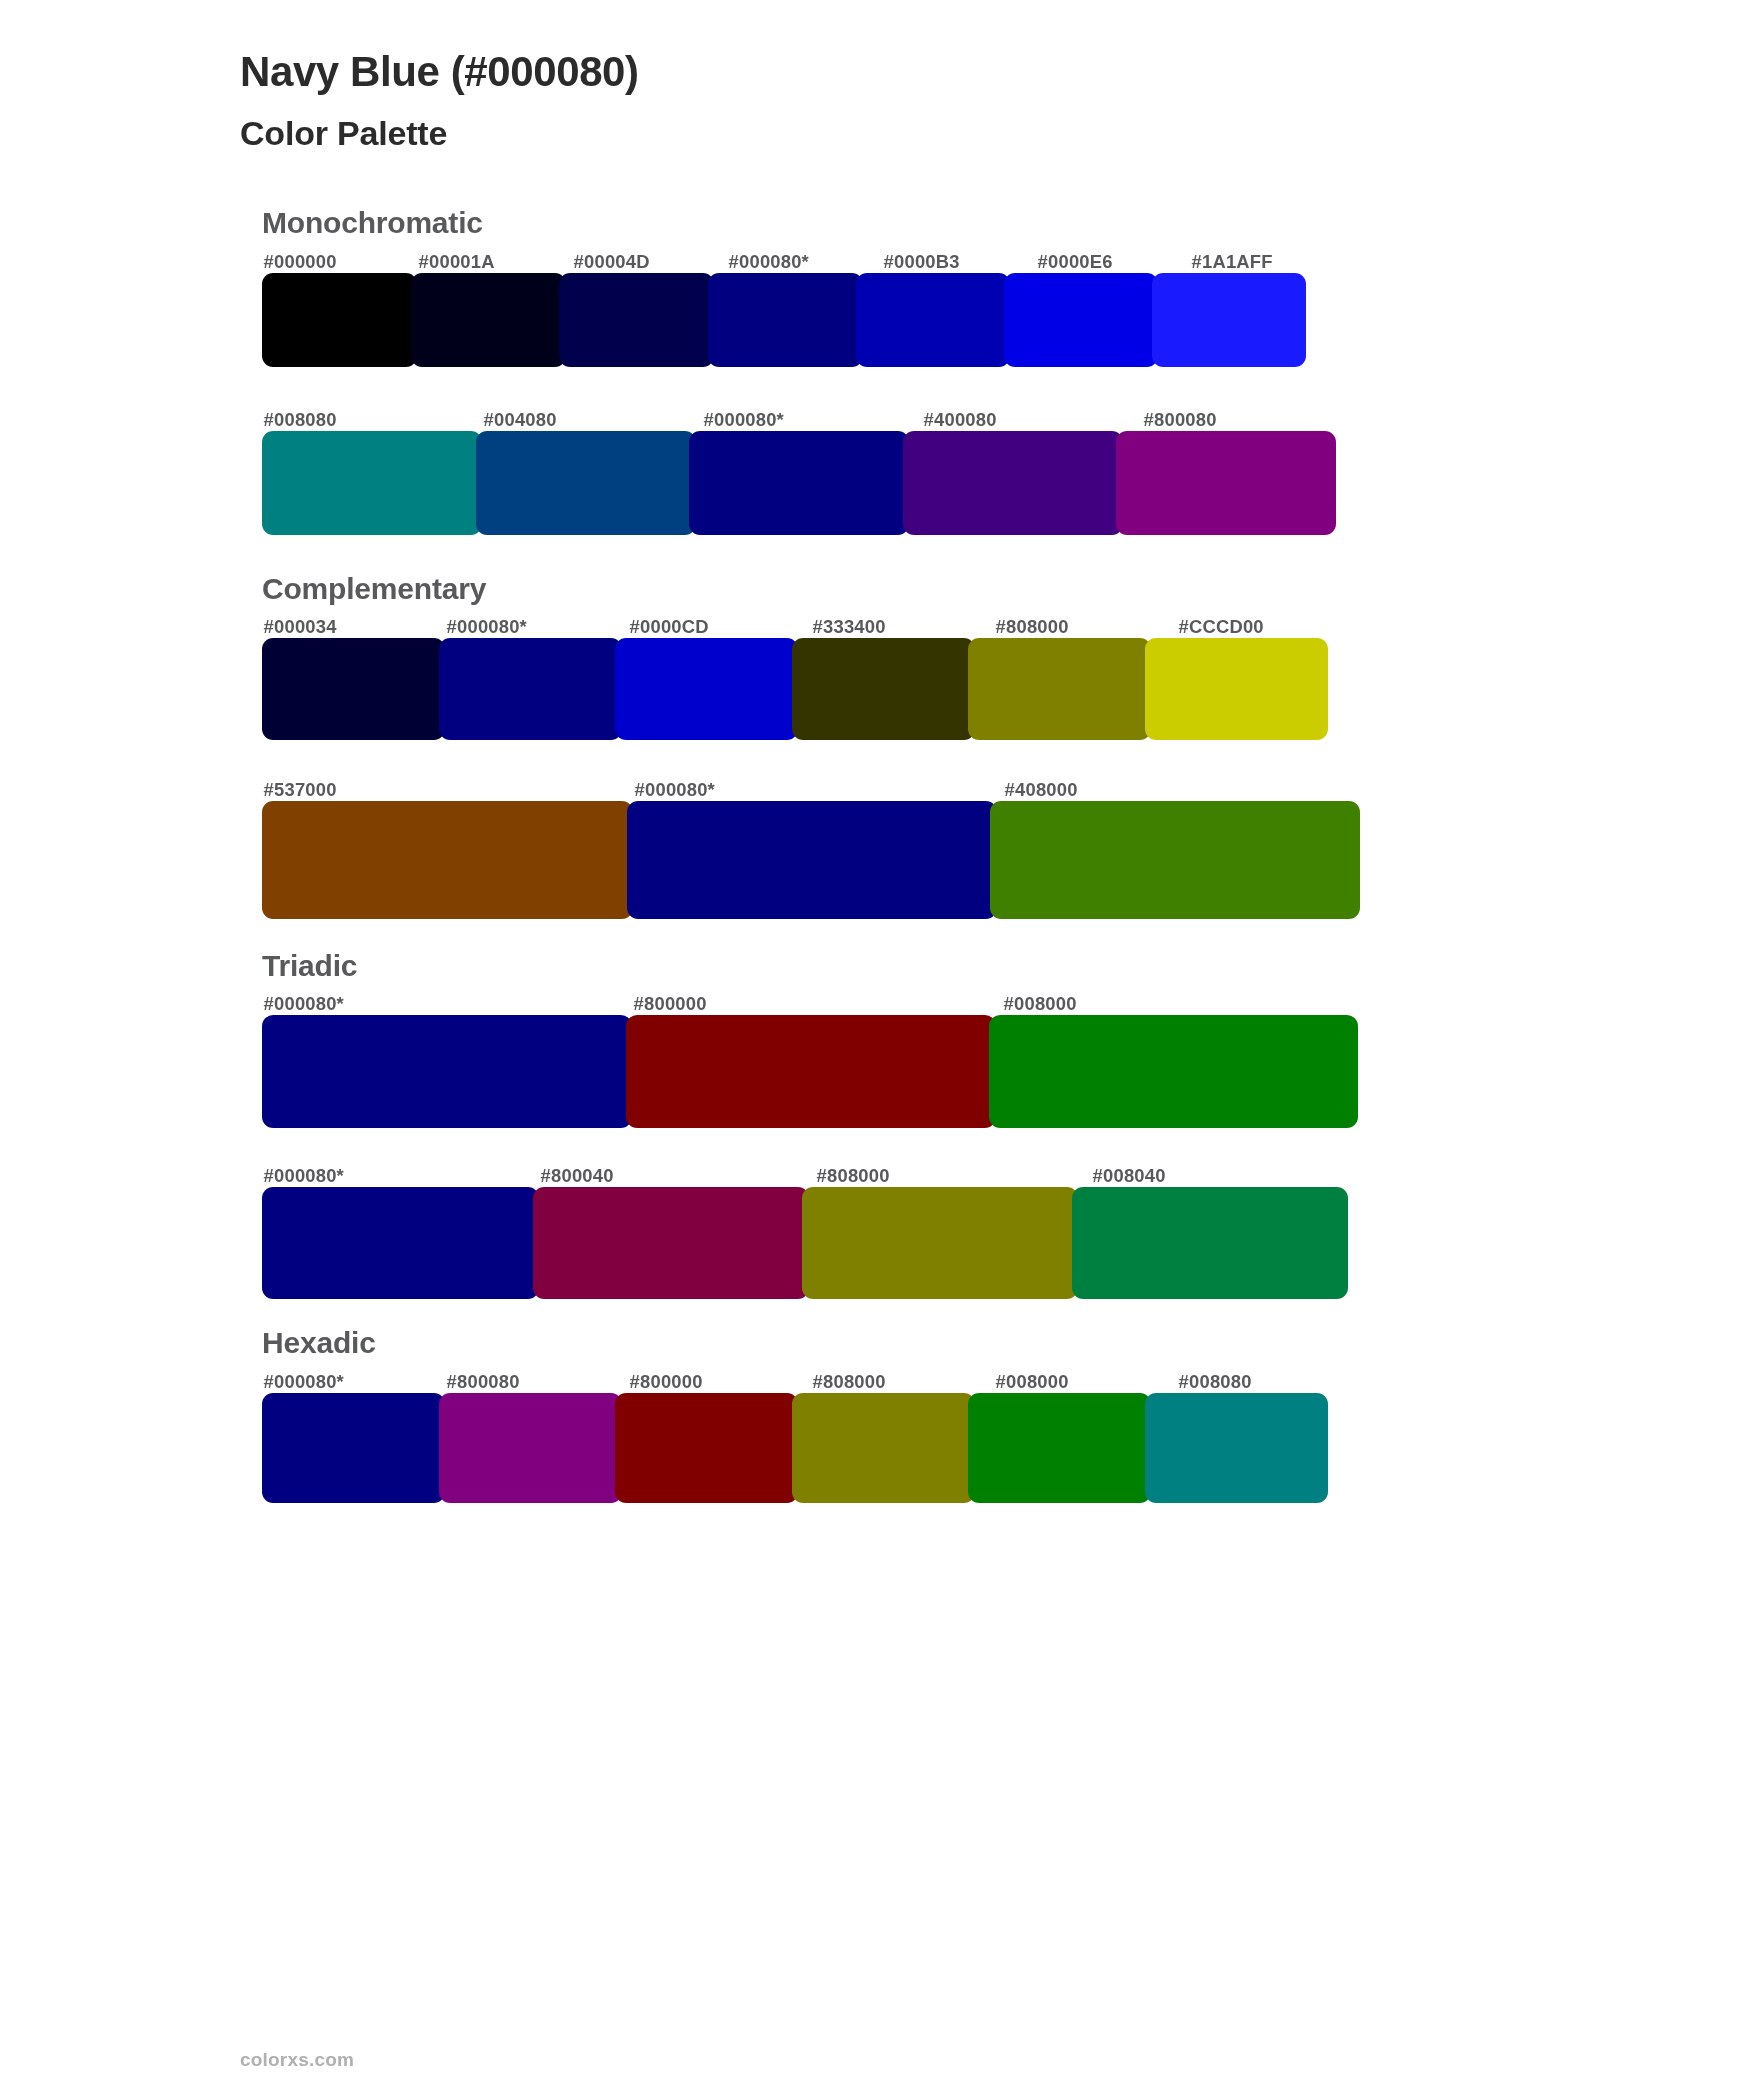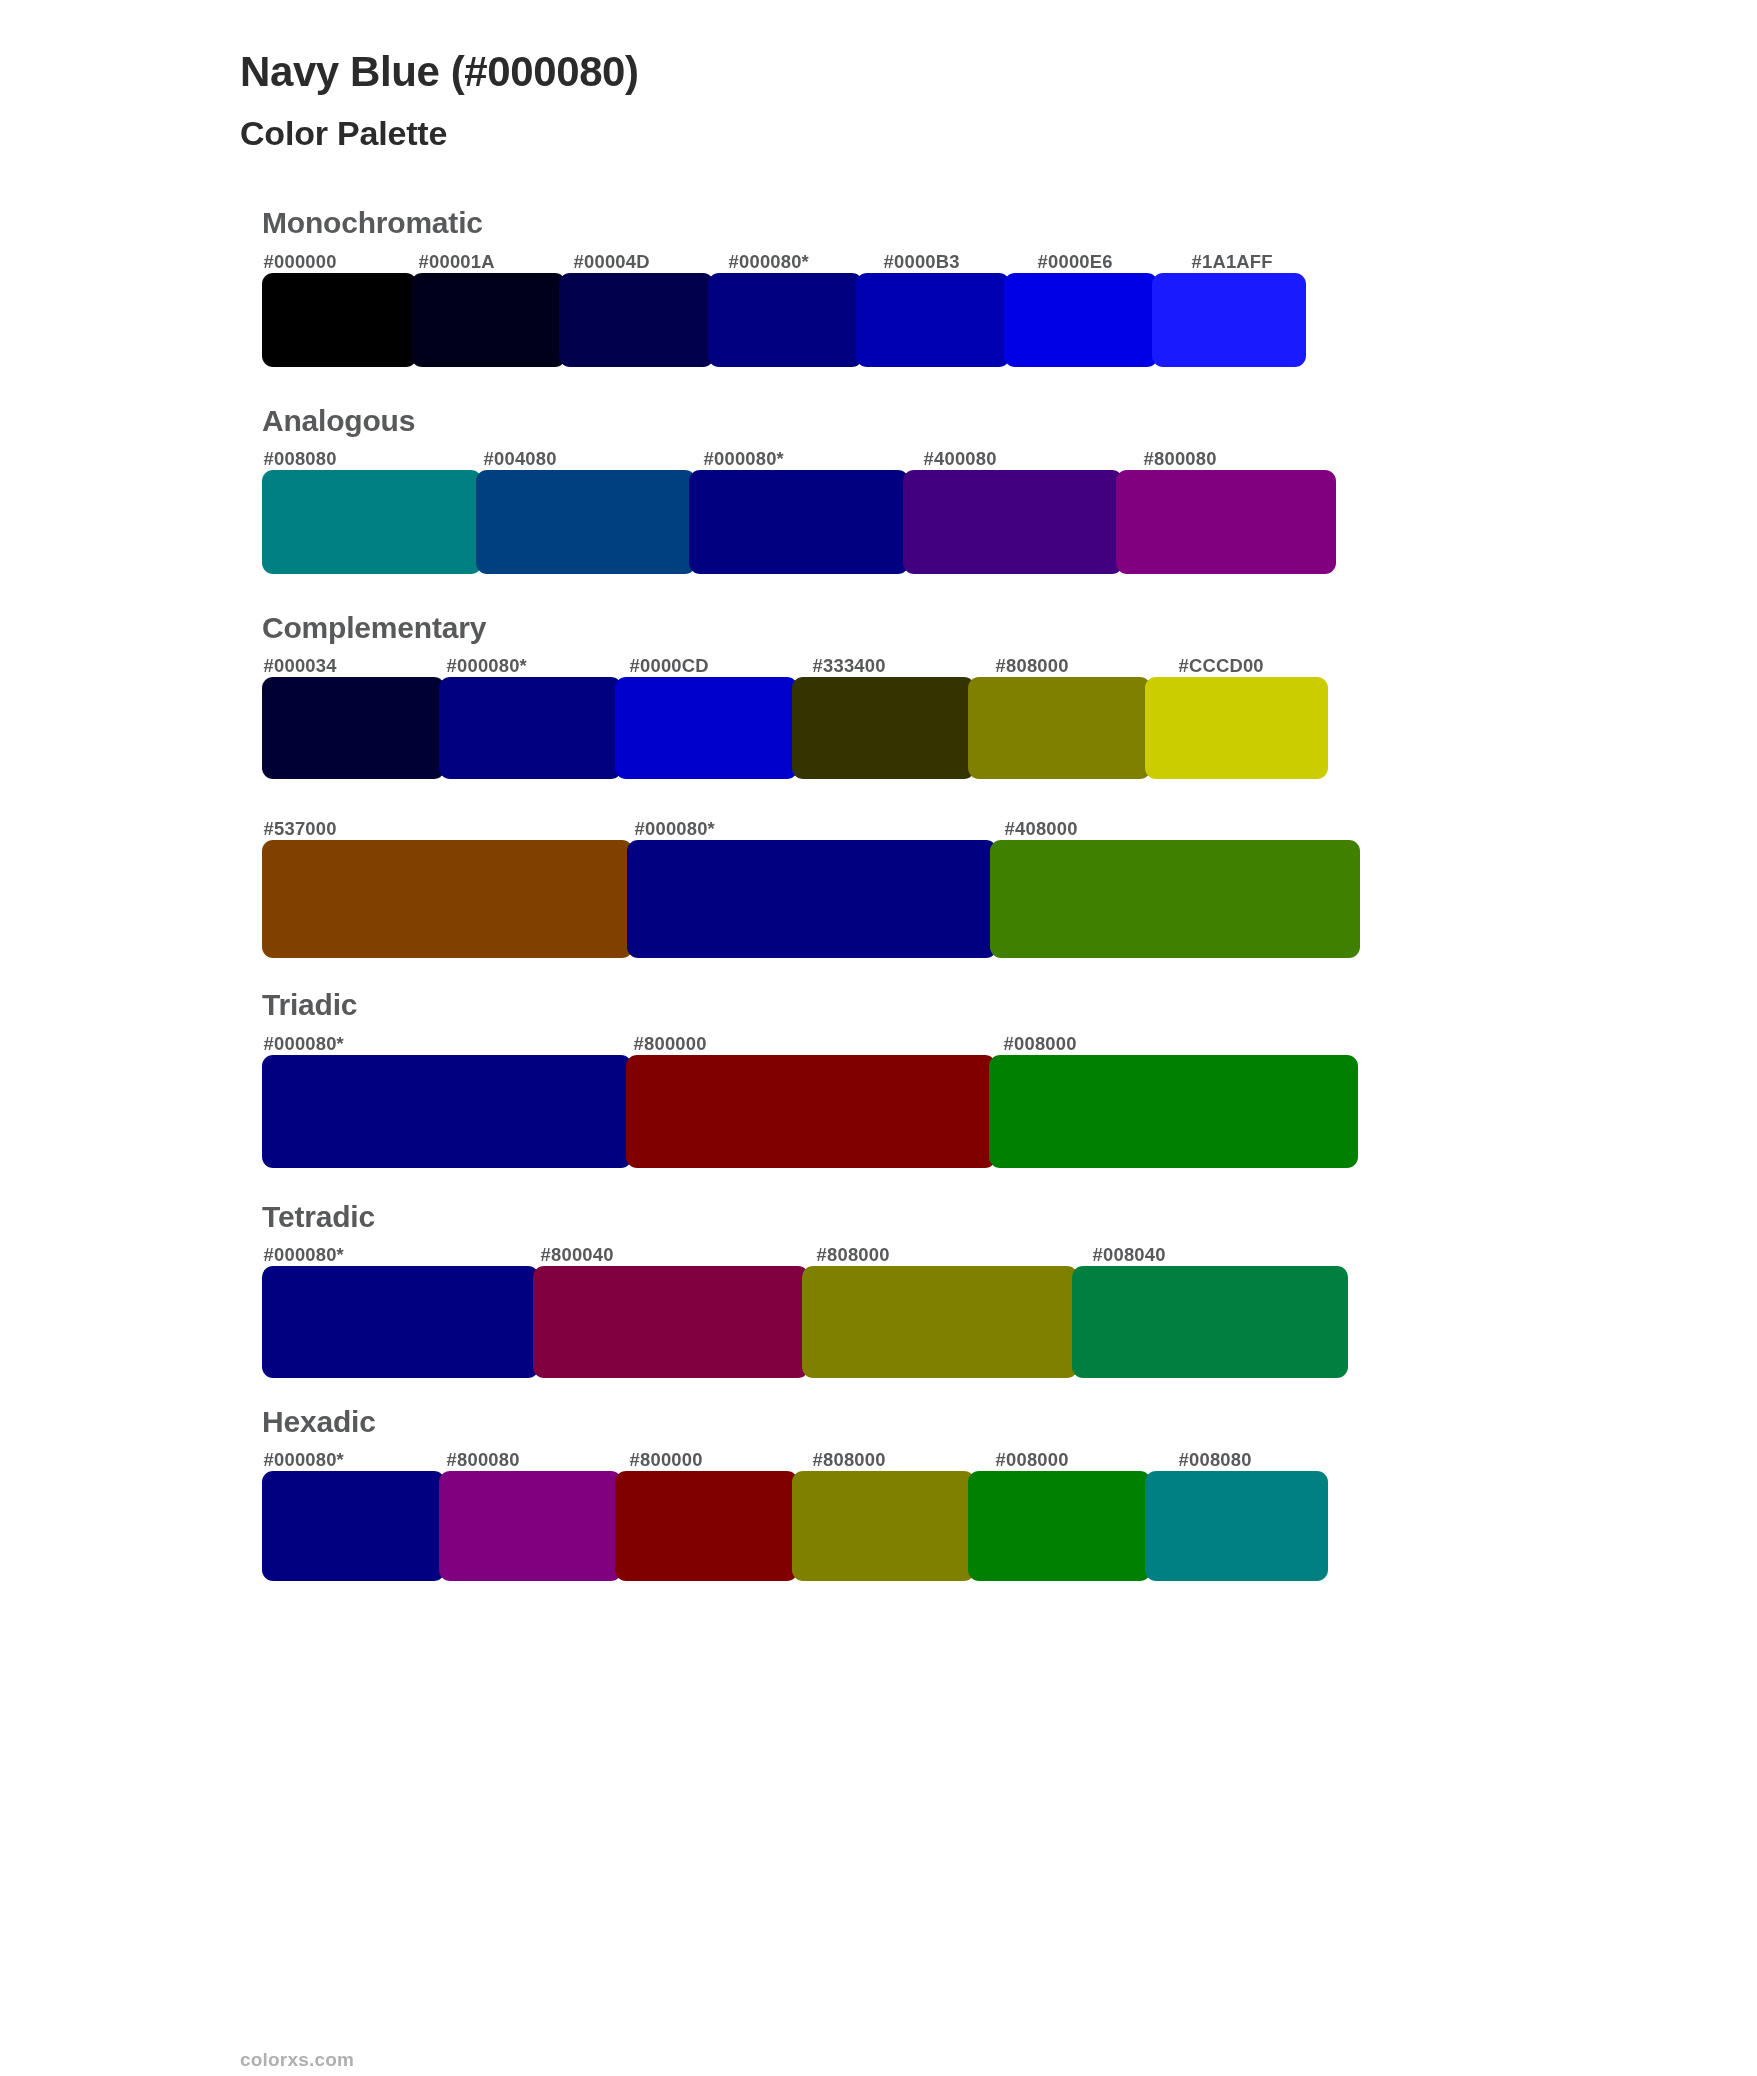--- a/index.html
+++ b/index.html
@@ -141,21 +141,20 @@
             <div class="swatch" title="#00001A" style="width: 155px; height: 94px; background: rgb(0, 0, 26); margin-left: -6.4px;"></div>
             <div class="swatch" title="#00004D" style="width: 155px; height: 94px; background: rgb(0, 0, 77); margin-left: -6.4px;"></div>
             <div class="swatch" title="#000080*" style="width: 155px; height: 94px; background: rgb(0, 0, 128); margin-left: -6.4px;"></div>
             <div class="swatch" title="#0000B3" style="width: 154px; height: 94px; background: rgb(0, 0, 179); margin-left: -6.4px;"></div>
             <div class="swatch" title="#0000E6" style="width: 154px; height: 94px; background: rgb(0, 0, 230); margin-left: -6.4px;"></div>
             <div class="swatch" title="#1A1AFF" style="width: 154px; height: 94px; background: rgb(26, 26, 255); margin-left: -6.4px;"></div>
           </div>
         </div>
       </div>
       <div class="section s-ana section-gap-ana">
-        <div class="section-heading">Analogous</div>
         <div class="swatch-block">
           <div class="labels-row">
             <div class="hex-label" style="width: 220px;">#008080</div>
             <div class="hex-label" style="width: 220px;">#004080</div>
             <div class="hex-label" style="width: 220px;">#000080*</div>
             <div class="hex-label" style="width: 220px;">#400080</div>
             <div class="hex-label" style="width: 220px;">#800080</div>
           </div>
           <div class="swatch-row">
             <div class="swatch" title="#008080" style="width: 220px; height: 104px; background: rgb(0, 128, 128);"></div>
@@ -210,21 +209,20 @@
             <div class="hex-label" style="width: 369px;">#008000</div>
           </div>
           <div class="swatch-row">
             <div class="swatch" title="#000080*" style="width: 370px; height: 113px; background: rgb(0, 0, 128);"></div>
             <div class="swatch" title="#800000" style="width: 370px; height: 113px; background: rgb(128, 0, 0); margin-left: -6.4px;"></div>
             <div class="swatch" title="#008000" style="width: 369px; height: 113px; background: rgb(0, 128, 0); margin-left: -6.4px;"></div>
           </div>
         </div>
       </div>
       <div class="section s-tet section-gap-tet">
-        <div class="section-heading">Tetradic</div>
         <div class="swatch-block">
           <div class="labels-row">
             <div class="hex-label" style="width: 277px;">#000080*</div>
             <div class="hex-label" style="width: 276px;">#800040</div>
             <div class="hex-label" style="width: 276px;">#808000</div>
             <div class="hex-label" style="width: 276px;">#008040</div>
           </div>
           <div class="swatch-row">
             <div class="swatch" title="#000080*" style="width: 277px; height: 112px; background: rgb(0, 0, 128);"></div>
             <div class="swatch" title="#800040" style="width: 276px; height: 112px; background: rgb(128, 0, 64); margin-left: -6.4px;"></div>

